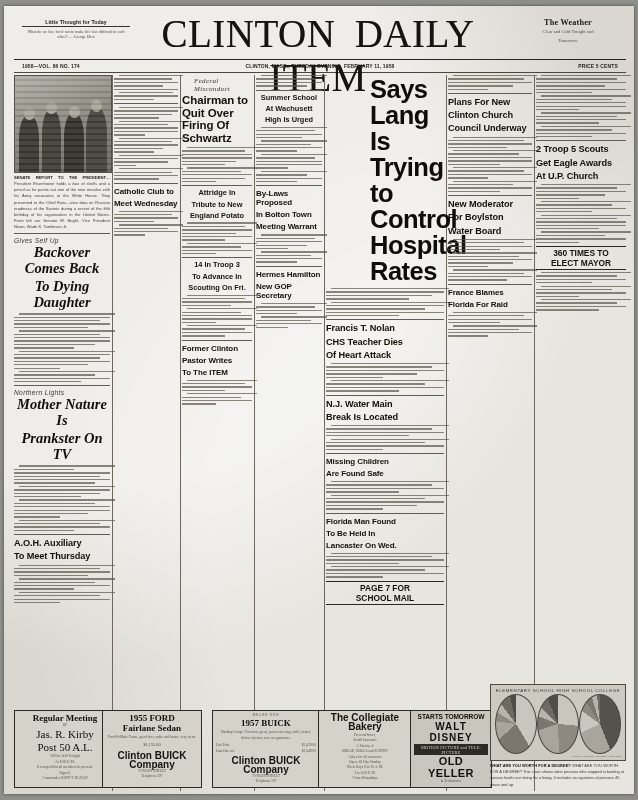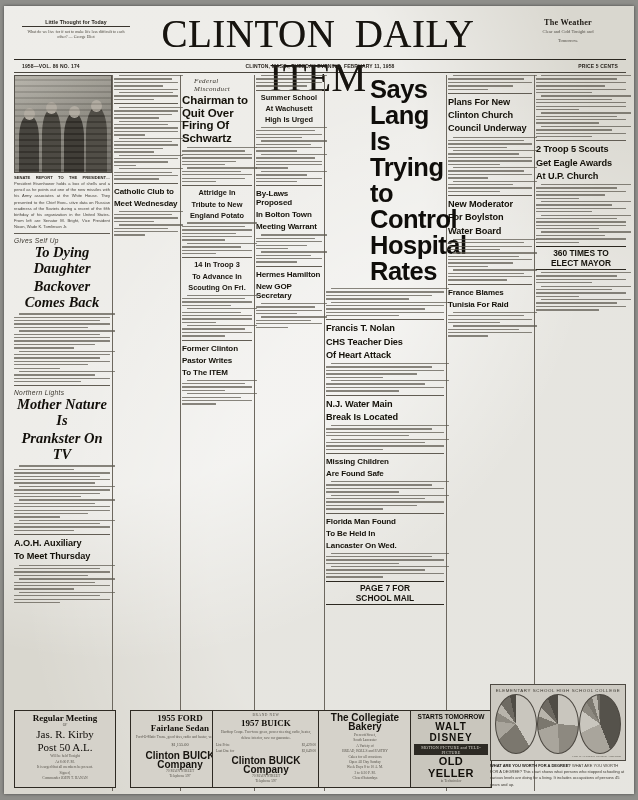--- a/index.html
+++ b/index.html
@@ -221,22 +221,22 @@
         <div class="fig" style="left:71px;width:21px;height:64px;background:#46433c;"></div>
         <div class="head" style="left:76px;bottom:60px;width:11px;height:12px;"></div>
         <div class="grain"></div>
       </div>
       <div class="cutline">
         <b>SENATE REPORT TO THE PRESIDENT</b><span>—President Eisenhower holds a box of shells and a pencil as he points out one of the new missiles with his Army associates at the White House. They presented to the Chief Exec- utive data on Russian readiness of the Soviets during a recent of the fifth birthday of his organization in the United States. From left are Senator M. Bright, Vice President Nixon, Wade K. Tomlinson Jr.</span>
       </div>
 
       <div class="hrule"></div>
       <div class="kicker">Gives Self Up</div>
+      <h3 class="ital">Backover Comes Back</h3>
       <h3 class="ital">To Dying Daughter</h3>
-      <h3 class="ital">Backover Comes Back</h3>
       <div class="copy">
         <i class="full ind"></i>
             <i class="full"></i>
             <i class="s90"></i>
             <i class="full"></i>
             <i class="s77"></i>
         <i class="full ind"></i>
             <i class="s90"></i>
             <i class="full"></i>
             <i class="full"></i>
@@ -598,21 +598,21 @@
             <i class="full"></i>
             <i class="s77"></i>
             <i class="s48"></i>
         <i class="full ind"></i>
             <i class="s90"></i>
             <i class="full"></i>
             <i class="s70"></i>
       </div>
       <div class="hrule"></div>
       <h2 class="hd xs">France Blames</h2>
-      <h2 class="hd xs">Tunisia For Raid</h2>
+      <h2 class="hd xs">Florida For Raid</h2>
       <div class="copy">
         <i class="full ind"></i>
             <i class="s90"></i>
             <i class="full"></i>
             <i class="s62"></i>
         <i class="full ind"></i>
             <i class="s84"></i>
             <i class="full"></i>
             <i class="s48"></i>
       </div>
@@ -693,21 +693,21 @@
       <div class="a-xs">OF</div>
       <div class="a2">Jas. R. Kirby</div>
       <div class="a2">Post 50 A.L.</div>
       <div class="a-xs">Will be held Tonight</div>
       <div class="a-xs">At 8:00 P. M.</div>
       <div class="a-xs">It is urged that all members be present.</div>
       <div class="a-xs">Signed,</div>
       <div class="a-xs">Commander JOHN T. HANAN</div>
     </div>
 
-    <div class="ad" style="left:116px;width:92px">
+    <div class="ad" style="left:88px;width:92px">
       <div class="a1">1955 FORD</div>
       <div class="a1">Fairlane Sedan</div>
       <div class="a-xs" style="margin-top:2px">Ford-O-Matic Trans., good tires, radio and heater, very clean.</div>
       <div class="a-sm" style="margin-top:2px">$1,155.00</div>
       <div class="a-mid" style="margin-top:2px">Clinton BUICK Company</div>
       <div class="a-xs">70 MAIN STREET</div>
       <div class="a-xs">Telephone 597</div>
     </div>
 
     <div class="ad" style="left:198px;width:100px">

